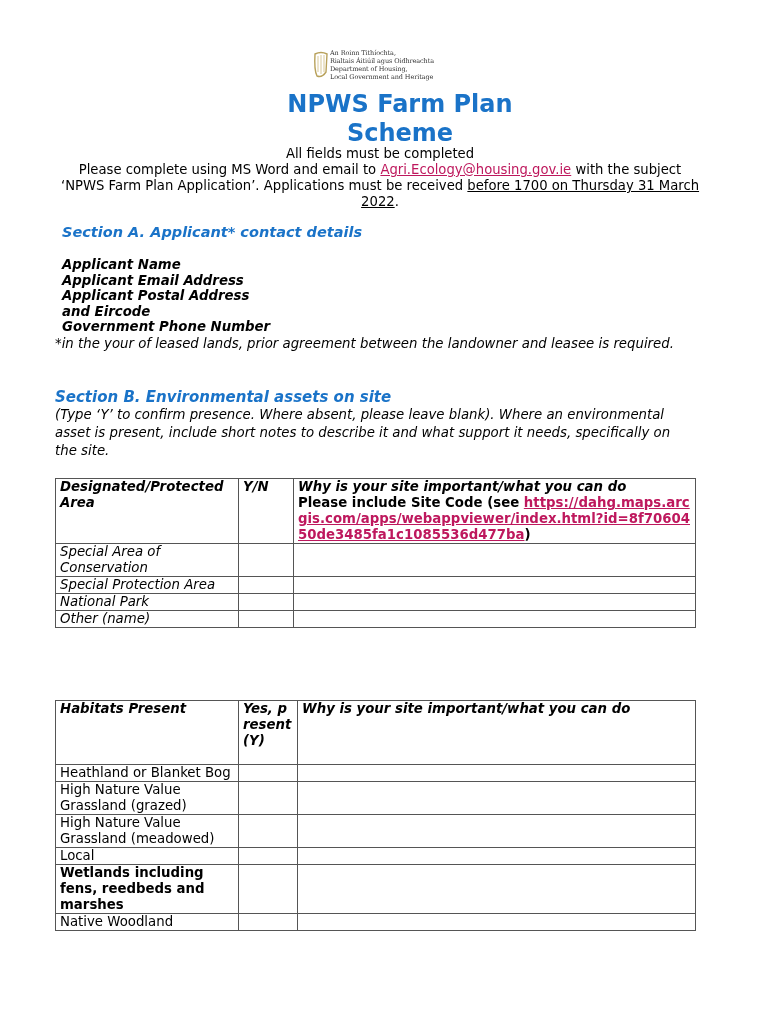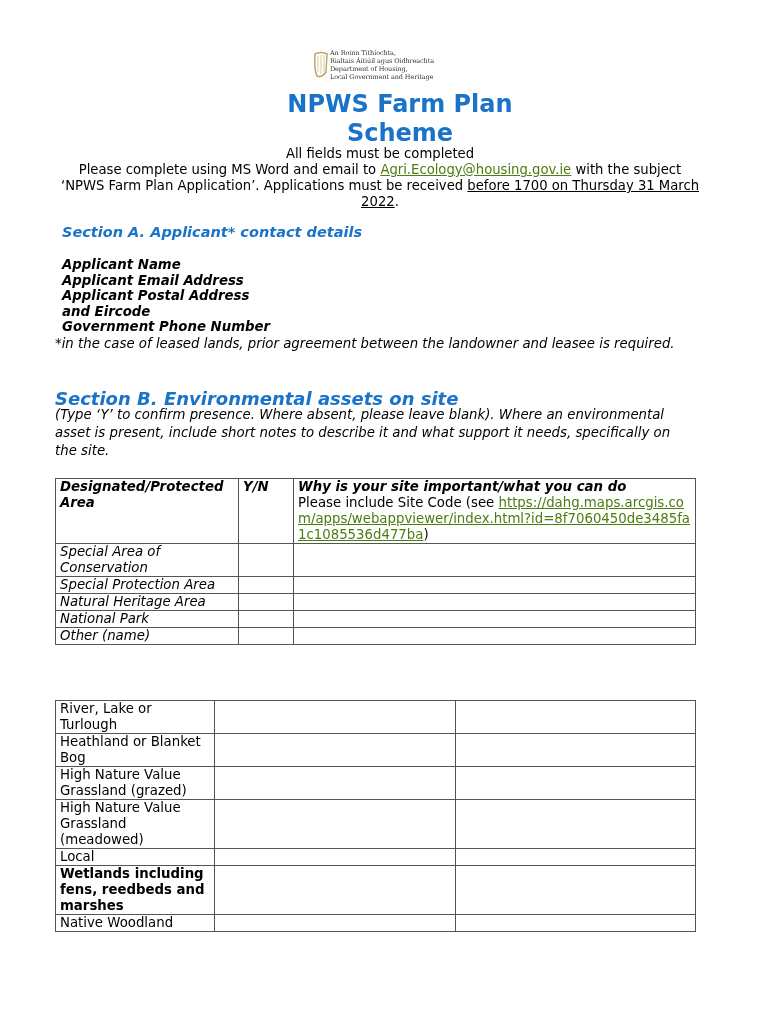--- a/index.html
+++ b/index.html
@@ -2,25 +2,25 @@
 <html><head>
   <meta charset="utf-8">
   <style>
     html, body { margin:0; padding:0; background:#ffffff; }
     body { width:770px; height:1024px; position:relative; overflow:hidden; font-family:"DejaVu Sans", sans-serif; color:#000; }
     .logo { position:absolute; left:312px; top:48px; width:130px; height:34px; display:flex; align-items:center; gap:0; }
     .logo-harp { width:18px; height:30px; }
     .logo-text { font-family:"DejaVu Serif", serif; font-size:6.5px; line-height:8px; color:#333; letter-spacing:-0.1px; }
     .title { position:absolute; left:0; width:800px; top:90px; text-align:center; color:#1a73c8; font-weight:bold; font-size:24px; line-height:29px; }
     .intro { position:absolute; left:60px; width:640px; top:146px; text-align:center; font-size:13.2px; line-height:16px; }
-    .intro a, .link { color:#4d7c0f; text-decoration:underline; }
+    .intro a, .link { color:#be185d; text-decoration:underline; }
     .u { text-decoration:underline; }
     .sec-head { position:absolute; color:#1a73c8; font-weight:bold; font-style:italic; }
     .secA { left:62px; top:224px; font-size:14.5px; }
-    .secB { left:55px; top:388px; font-size:18px;text-align:center; }
+    .secB { left:55px; top:388px; font-size:15px;text-align:center; }
     .fields { position:absolute; left:62px; top:257px; font-weight:bold; font-style:italic; font-size:13.3px; line-height:15.5px; }
     .note { position:absolute; left:55px; top:335px; width:640px; font-style:italic; font-size:13.3px; line-height:17px; }
     .secB-note { position:absolute; left:55px; top:406px; width:640px; font-style:italic; font-size:13.3px; line-height:18px; }
     table { position:absolute; border-collapse:collapse; font-size:13.3px; line-height:16px; }
     td, th { border:1px solid #555; vertical-align:top; padding:0 4px; text-align:left; font-weight:normal; }
     th { font-weight:bold; font-style:italic; }
     .t1 { left:55px; top:478px; width:641px; }
     .t1 td.lab { font-style:italic; }
     .t2 { left:55px; top:700px; width:641px; }
     .c1 { width:174px; } .c2 { width:46px; } .c3 { width:auto; }
@@ -53,70 +53,65 @@
 </div>
 
 <div class="sec-head secA">Section A. Applicant* contact details</div>
 <div class="fields">
   <div>Applicant Name</div>
   <div>Applicant Email Address</div>
   <div>Applicant Postal Address</div>
   <div>and Eircode</div>
   <div>Government Phone Number</div>
 </div>
-<div class="note">*in the case of leased lands, prior agreement between the landowner and leasee is required.</div>
+<div class="note">*in the your of leased lands, prior agreement between the landowner and leasee is required.</div>
 
 <div class="sec-head secB">Section B. Environmental assets on site</div>
 <div class="secB-note">(Type ‘Y’ to confirm presence. Where absent, please leave blank). Where an environmental asset is present, include short notes to describe it and what support it needs, specifically on the site.</div>
 
 <table class="t1">
   <tbody>
       <tr>
     <th class="c1" style="word-break:break-all;">Designated/Protected Area</th>
     <th class="c2">Y/N</th>
     <th class="c3">
       <div>Why is your site important/what you can do</div>
-      <div style="font-weight:normal;font-style:normal;word-break:break-all;"><span>Please include Site Code (see </span><a class="link">https://dahg.maps.arcgis.com/apps/webappviewer/index.html?id=8f7060450de3485fa1c1085536d477ba</a><span>)</span></div>
+      <div style="font-weight:bold;font-style:normal;word-break:break-all;"><span>Please include Site Code (see </span><a class="link">https://dahg.maps.arcgis.com/apps/webappviewer/index.html?id=8f7060450de3485fa1c1085536d477ba</a><span>)</span></div>
     </th>
   </tr>
   <tr>
         <td class="lab">Special Area of Conservation</td>
         <td></td>
         <td></td>
       </tr>
   <tr>
         <td class="lab">Special Protection Area</td>
-        <td></td>
-        <td></td>
-      </tr>
-  <tr>
-        <td class="lab">Natural Heritage Area</td>
         <td></td>
         <td></td>
       </tr>
   <tr>
         <td class="lab">National Park</td>
         <td></td>
         <td></td>
       </tr>
   <tr>
         <td class="lab">Other (name)</td>
         <td></td>
         <td></td>
       </tr>
 </tbody>
   </table>
 
 <table class="t2">
   <tbody>
-  <tr>
-        <td>River, Lake or Turlough</td>
-        <td></td>
-        <td></td>
-      </tr>
+      <tr style="height:64px;">
+    <th class="c1">Habitats Present</th>
+    <th class="c2" style="word-break:break-all;">Yes, present (Y)</th>
+    <th class="c3">Why is your site important/what you can do</th>
+  </tr>
   <tr>
         <td>Heathland or Blanket Bog</td>
         <td></td>
         <td></td>
       </tr>
   <tr>
         <td>High Nature Value Grassland (grazed)</td>
         <td></td>
         <td></td>
       </tr>

